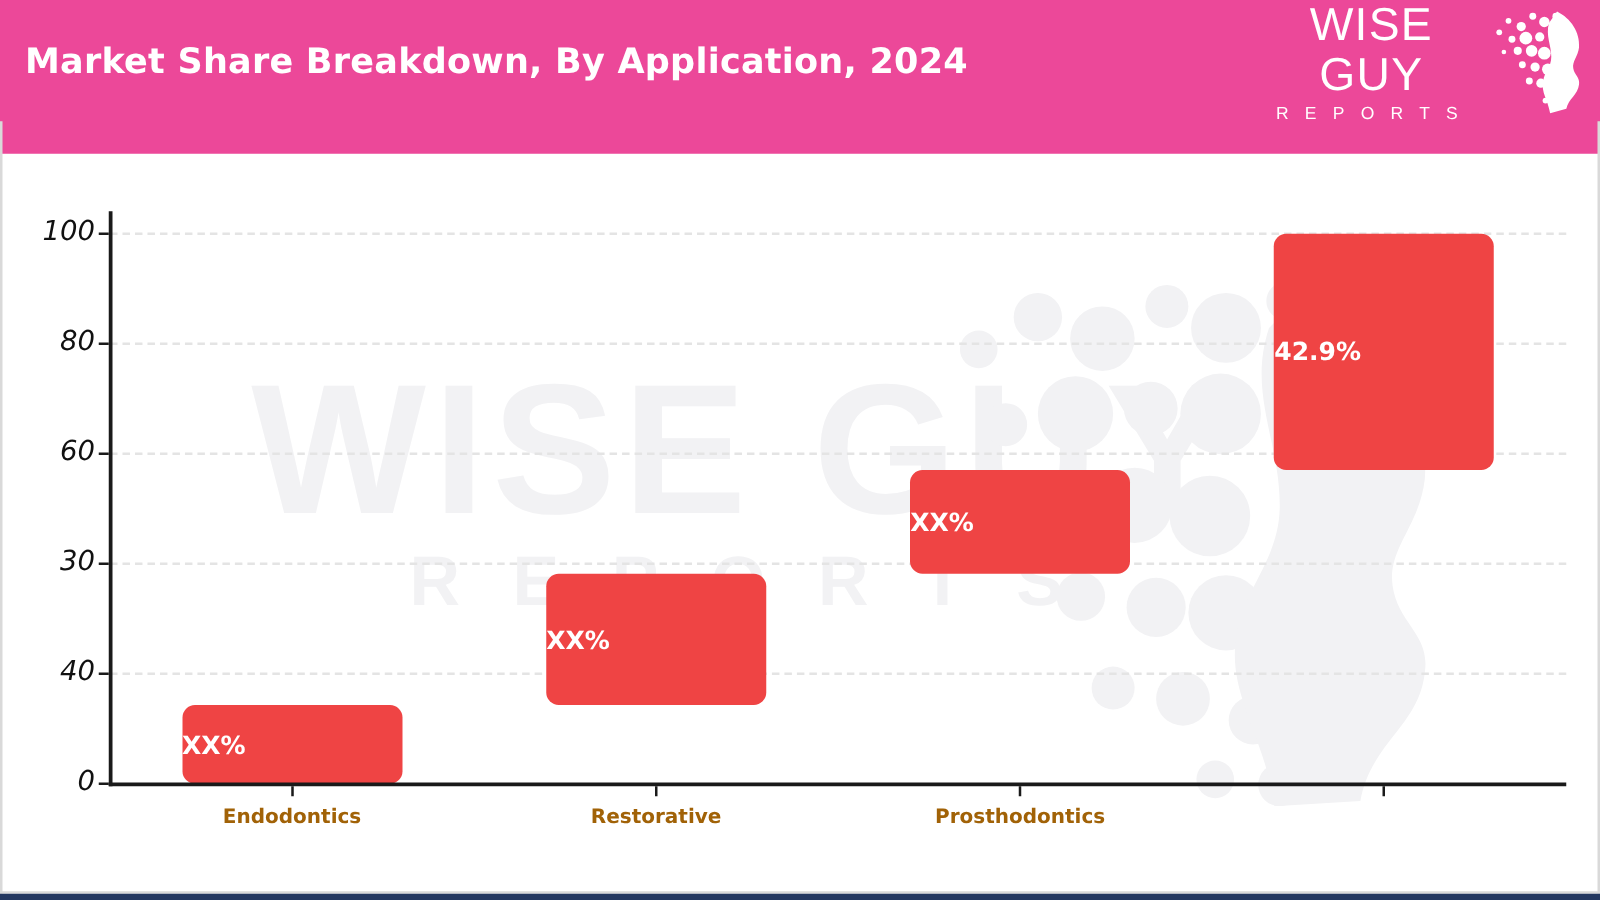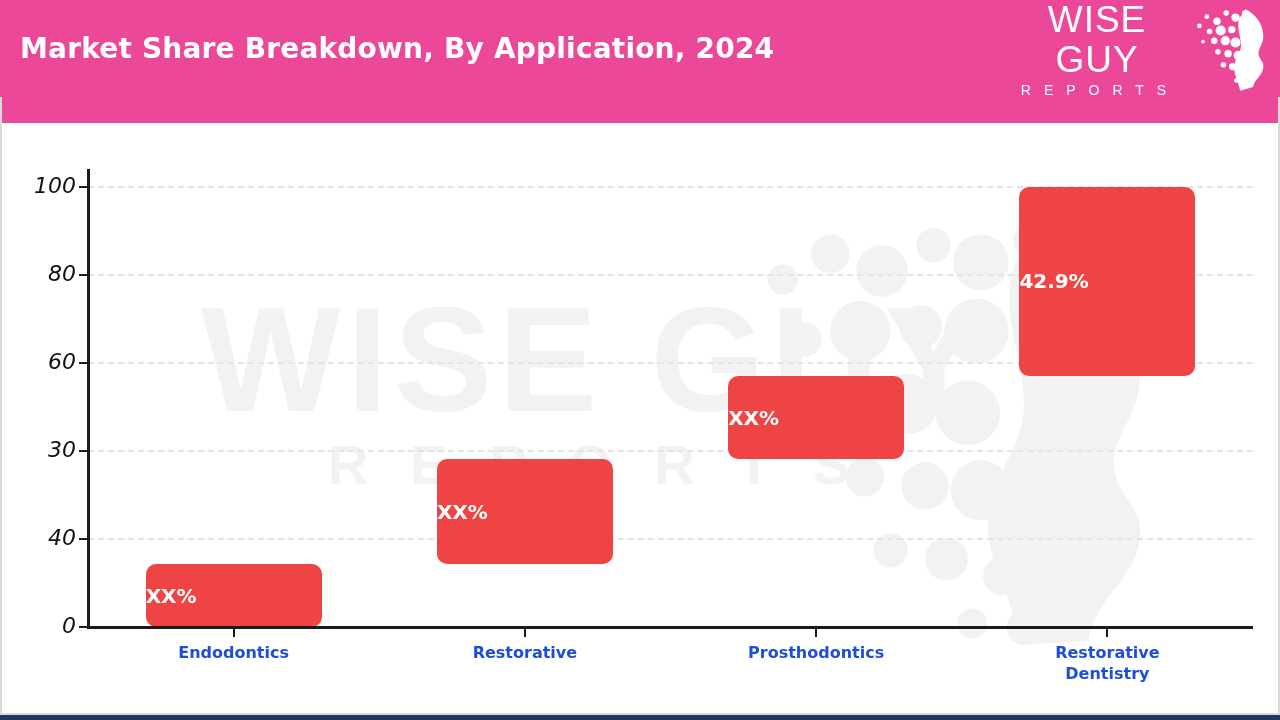--- a/index.html
+++ b/index.html
@@ -30,21 +30,21 @@
 
   
   .plot { position: absolute; left: 0; top: 97px; width: 1280px; height: 618px; }
   .gridline { position: absolute; border-top: 2px dashed #e4e4e4; height: 0; z-index: 1; }
   .spine { position: absolute; background: #1a1a1a; z-index: 4; }
   .ytick-label { position: absolute; color: #111111; font-size: 22px; text-align: right; width: 60px; z-index: 4; font-style: italic; }
   .ytick-mark { position: absolute; width: 8px; height: 2px; background: #1a1a1a; z-index: 4; }
   .xtick-mark { position: absolute; width: 2px; height: 8px; background: #1a1a1a; z-index: 4; }
   .bar { position: absolute; background: #ef4444; z-index: 3; display: flex; align-items: center; justify-content: flex-start; border-radius: 10px; }
   .bar-label { color: #ffffff; font-size: 20px; font-weight: bold; }
-  .cat-label { position: absolute; color: #1d4ed8; font-size: 16px; font-weight: bold; text-align: center; width: 200px; line-height: 21px; z-index: 4; }
+  .cat-label { position: absolute; color: #a16207; font-size: 16px; font-weight: bold; text-align: center; width: 200px; line-height: 21px; z-index: 4; }
 </style>
 </head>
 <body>
 
 <div class="page">
 
   <div class="header">
     <div class="header-title">Market Share Breakdown, By Application, 2024</div>
     <div class="logo">
       <div class="logo-text">
@@ -142,21 +142,20 @@
       <div class="cat-label" style="left: 424.875px; top: 545px;">Restorative</div>
       <div class="bar" style="left: 728.168px; top: 278.76px; width: 175.915px; height: 83.6px;">
         <span class="bar-label">XX%</span>
       </div>
       <div class="xtick-mark" style="left: 815.125px; top: 532px;"></div>
       <div class="cat-label" style="left: 716.125px; top: 545px; text-align: center;">Prosthodontics</div>
       <div class="bar" style="left: 1019.42px; top: 90px; width: 175.915px; height: 188.76px;">
         <span class="bar-label">42.9%</span>
       </div>
       <div class="xtick-mark" style="left: 1106.38px; top: 532px;"></div>
-      <div class="cat-label" style="left: 1027.38px; top: 545px; width: 160px;">Restorative Dentistry</div>
       <div class="spine" style="left: 87px; top: 72px; width: 2.5px; height: 460px;"></div>
       <div class="spine" style="left: 87px; top: 529px; width: 1166px; height: 2.5px;"></div>
     </div>
 
   <div class="content-frame"></div>
   <div class="footer-strip"></div>
 
 </div>
 
 </body></html>

